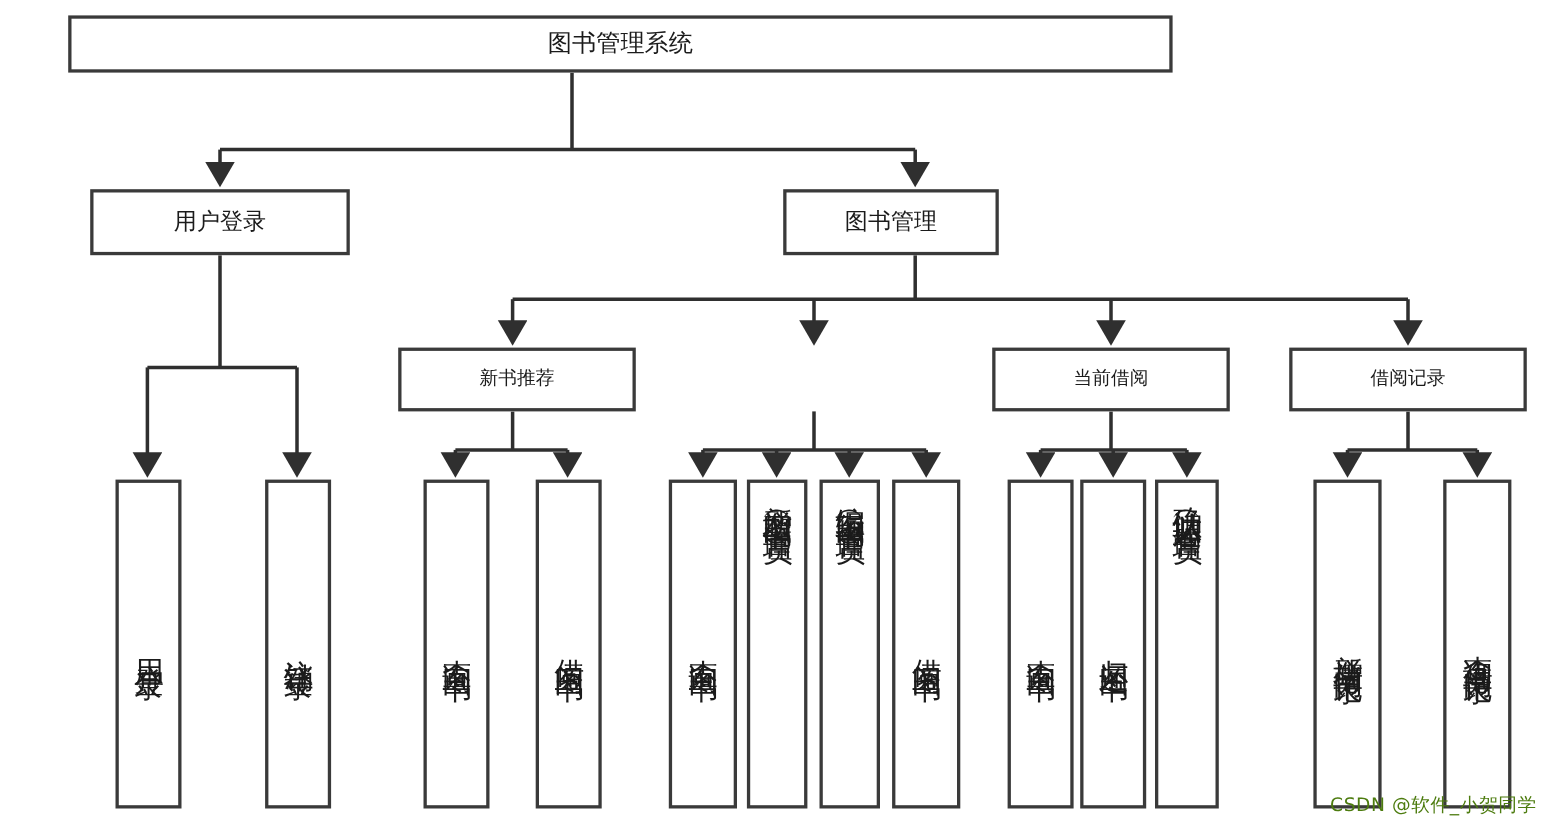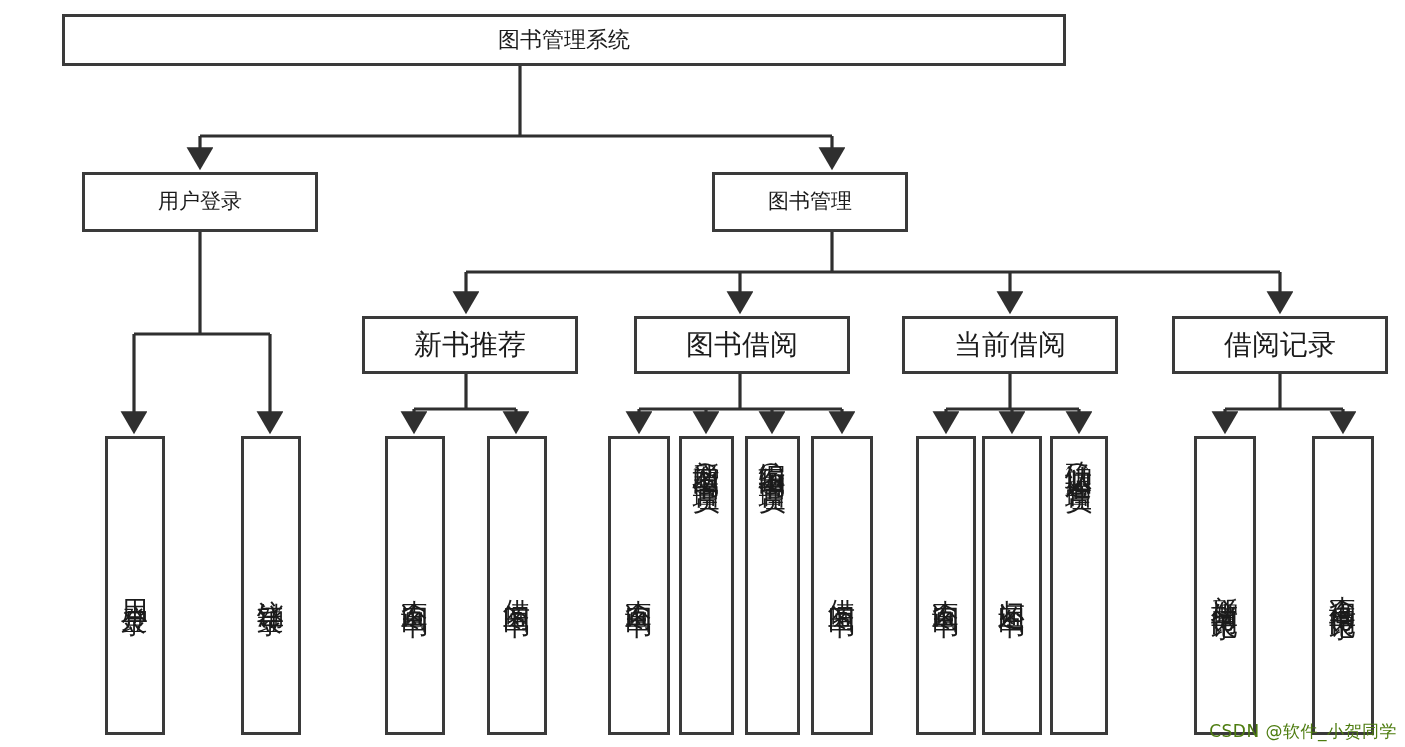--- a/index.html
+++ b/index.html
@@ -22,21 +22,21 @@
     justify-content:center;
   }
   .node .label{
     color:#1b1b1b;
     line-height:1.12;
     white-space:pre;
     text-align:center;
   }
   .node.root .label{font-size:22px;}
   .node.lvl2 .label{font-size:21px;}
-  .node.lvl3 .label{font-size:28px;}
+  .node.lvl3 .label{font-size:17px;}
 
   
   .node.leaf{
     align-items:flex-start;
     justify-content:center;
     padding-top:0;
   }
   .node.leaf .label{
     writing-mode:vertical-rl;
     text-orientation:upright;
@@ -118,23 +118,20 @@
   <div class="node lvl2" style="left:82px;top:172px;width:236px;height:60px;">
     <span class="label">用户登录</span>
   </div>
   <div class="node lvl2" style="left:712px;top:172px;width:196px;height:60px;">
     <span class="label">图书管理</span>
   </div>
 
   <div class="node lvl3" style="left:362px;top:316px;width:216px;height:58px;">
     <span class="label">新书推荐</span>
   </div>
-  <div class="node lvl3" style="left:634px;top:316px;width:216px;height:58px;">
-    <span class="label">图书借阅</span>
-  </div>
   <div class="node lvl3" style="left:1172px;top:316px;width:216px;height:58px;">
     <span class="label">借阅记录</span>
   </div>
   <div class="node lvl3" style="left:902px;top:316px;width:216px;height:58px;">
     <span class="label">当前借阅</span>
   </div>
 
   <div class="node leaf mid" style="left:105px;top:436px;width:60px;height:299px;">
     <span class="label">用户登录</span>
   </div>

